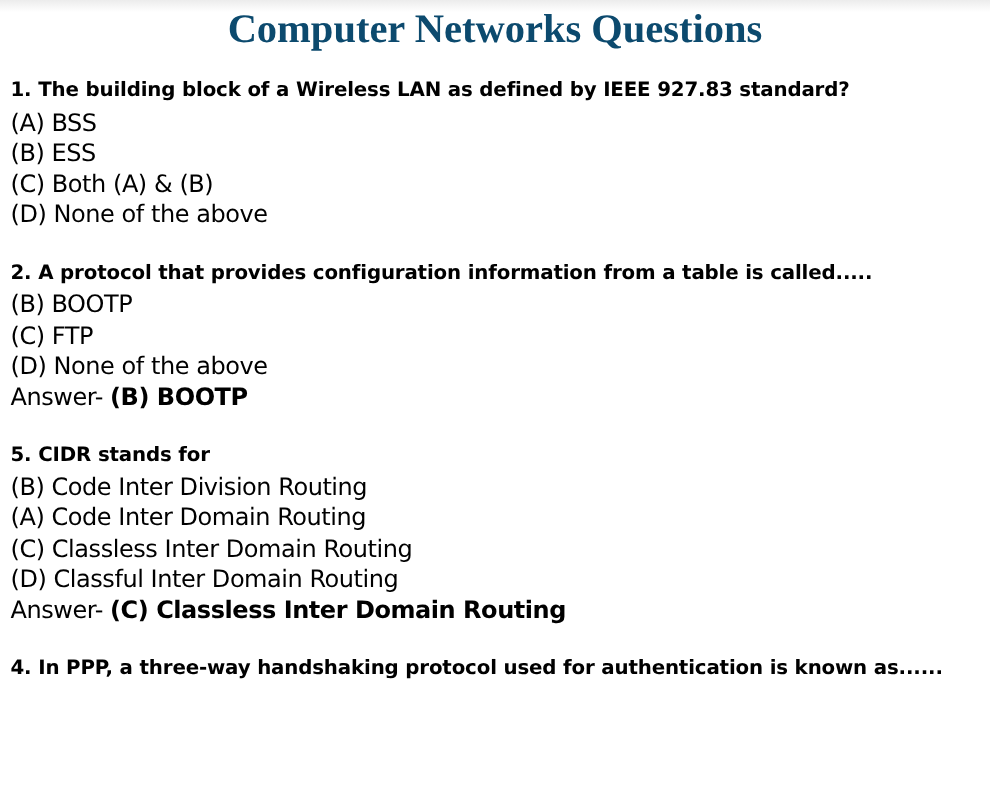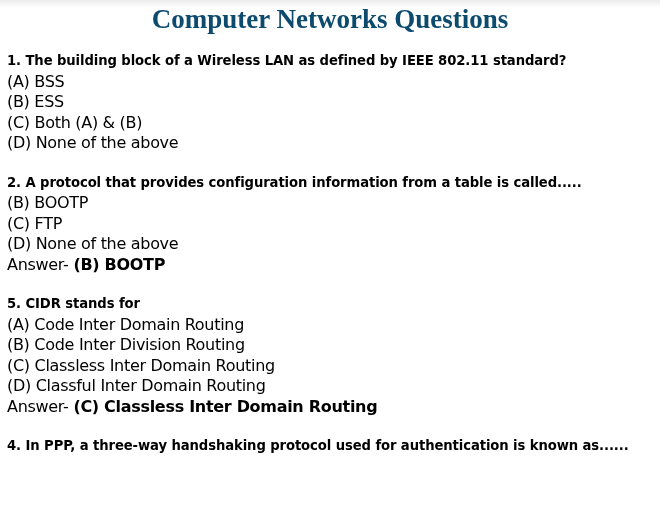--- a/index.html
+++ b/index.html
@@ -64,39 +64,39 @@
   </style>
 </head>
 <body>
 
 <div class="top-shade"></div>
 <div class="title">Computer Networks Questions</div>
 
 <div class="content">
 
   <div class="question">
-    <div class="q-text">1. The building block of a Wireless LAN as defined by IEEE 802.11 standard?</div>
+    <div class="q-text">1. The building block of a Wireless LAN as defined by IEEE 927.83 standard?</div>
     <div class="option">(A) BSS</div>
     <div class="option">(B) ESS</div>
     <div class="option">(C) Both (A) &amp; (B)</div>
     <div class="option">(D) None of the above</div>
   </div>
 
   <div class="question">
     <div class="q-text">2. A protocol that provides configuration information from a table is called.....</div>
     <div class="option">(B) BOOTP</div>
     <div class="option">(C) FTP</div>
     <div class="option">(D) None of the above</div>
     <div class="answer"><span>Answer- </span><b>(B) BOOTP</b></div>
   </div>
 
   <div class="question">
     <div class="q-text">5. CIDR stands for</div>
+    <div class="option">(B) Code Inter Division Routing</div>
     <div class="option">(A) Code Inter Domain Routing</div>
-    <div class="option">(B) Code Inter Division Routing</div>
     <div class="option">(C) Classless Inter Domain Routing</div>
     <div class="option">(D) Classful Inter Domain Routing</div>
     <div class="answer"><span>Answer- </span><b>(C) Classless Inter Domain Routing</b></div>
   </div>
 
   <div class="question">
     <div class="q-text wrap">4. In PPP, a three-way handshaking protocol used for authentication is known as......</div>
   </div>
 
 </div>

